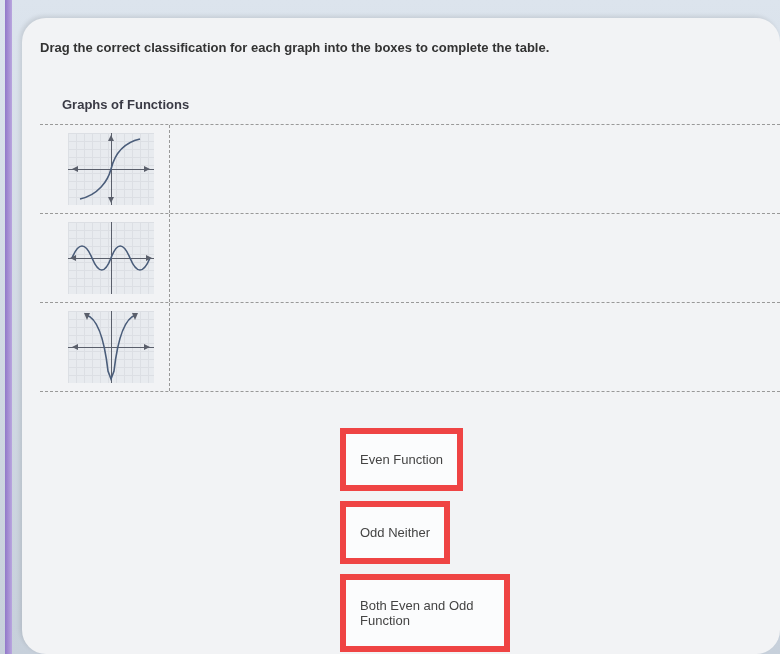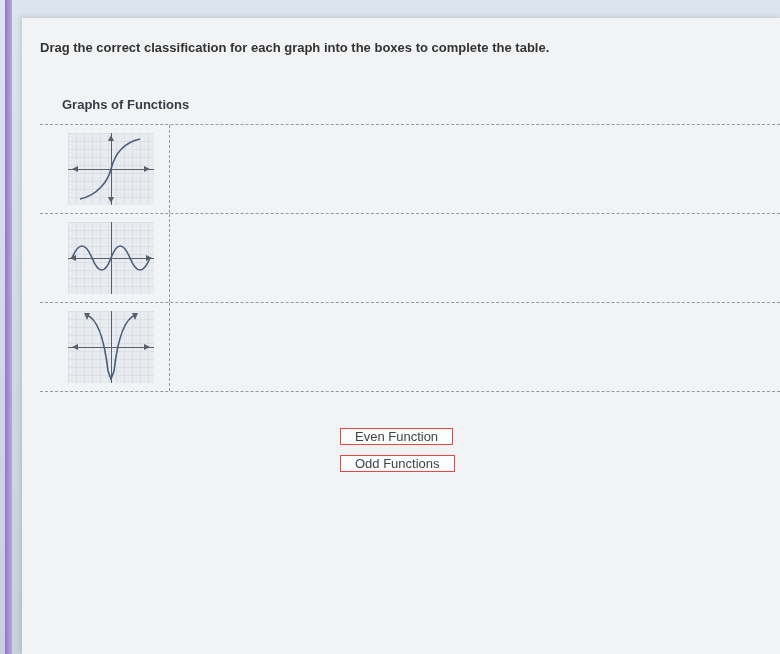--- a/index.html
+++ b/index.html
@@ -18,20 +18,21 @@
       background: linear-gradient(to right, #9178c9, #b9a6de);
     }
     .card {
       position: absolute;
       left: 22px; top: 18px;
       right: 0;
       bottom: 0;
       background: #f2f3f5;
       box-shadow: -2px -2px 4px rgba(0,0,0,0.1);
       padding: 22px 0 0 18px;
+      border-radius: 24px;
     }
     .instruction {
       font-size: 13px;
       font-weight: bold;
       color: #333;
       margin-bottom: 30px;
     }
     .table-wrap {
       margin-top: 10px;
     }
@@ -89,22 +90,22 @@
     .draggables {
       margin-top: 36px;
       padding-left: 300px;
       display: flex;
       flex-wrap: wrap;
       gap: 10px 12px;
       width: 470px;
     }
     .drag-item {
       background: #fbfcfd;
-      border: 1px solid #ef4444;
-      padding: 0 14px;
+      border: 6px solid #ef4444;
+      padding: 18px 14px;
       font-size: 13px;
       color: #444;
       cursor: grab;
       user-select: none;
     }
     .arrowhead { fill: #5a5f6b; }
   </style>
 </head>
 <body>
 
@@ -170,16 +171,17 @@
           </div>
         </div>
         <div class="cell-drop"></div>
       </div>
 
     </div>
   </div>
 
   <div class="draggables">
     <div class="drag-item">Even Function</div>
-    <div class="drag-item">Odd Functions</div>
+    <div class="drag-item">Odd Neither</div>
+    <div class="drag-item">Both Even and Odd Function</div>
   </div>
 
 </div>
 
 </body></html>

